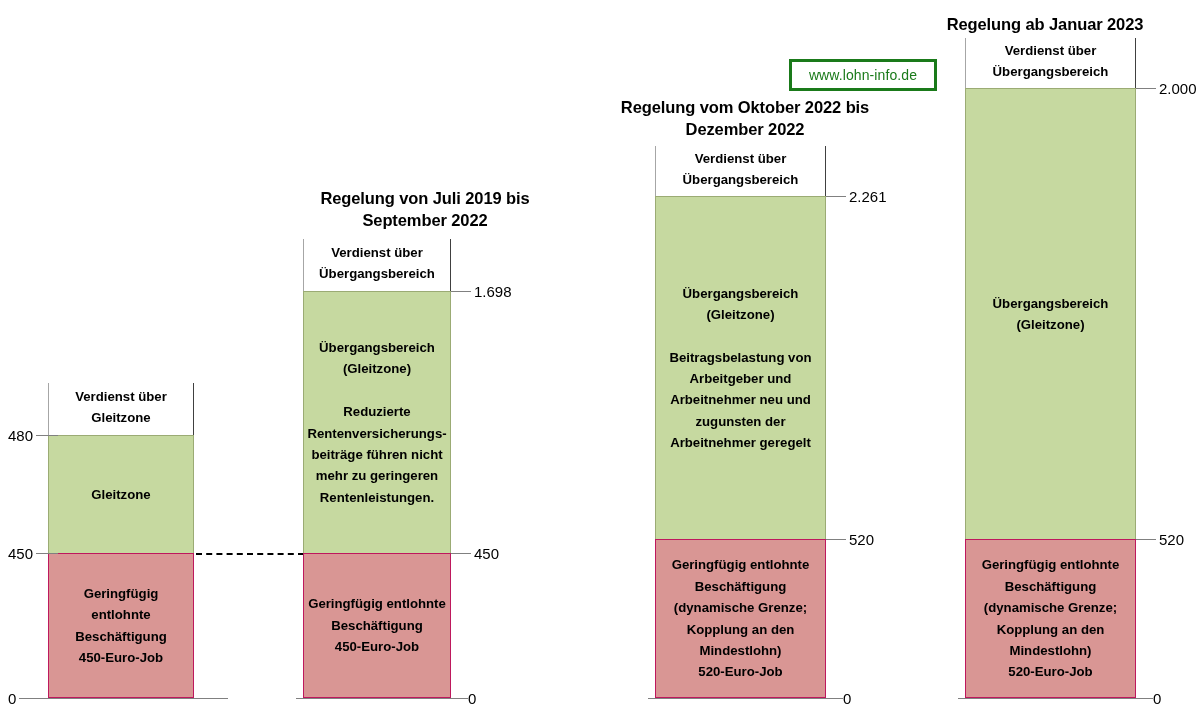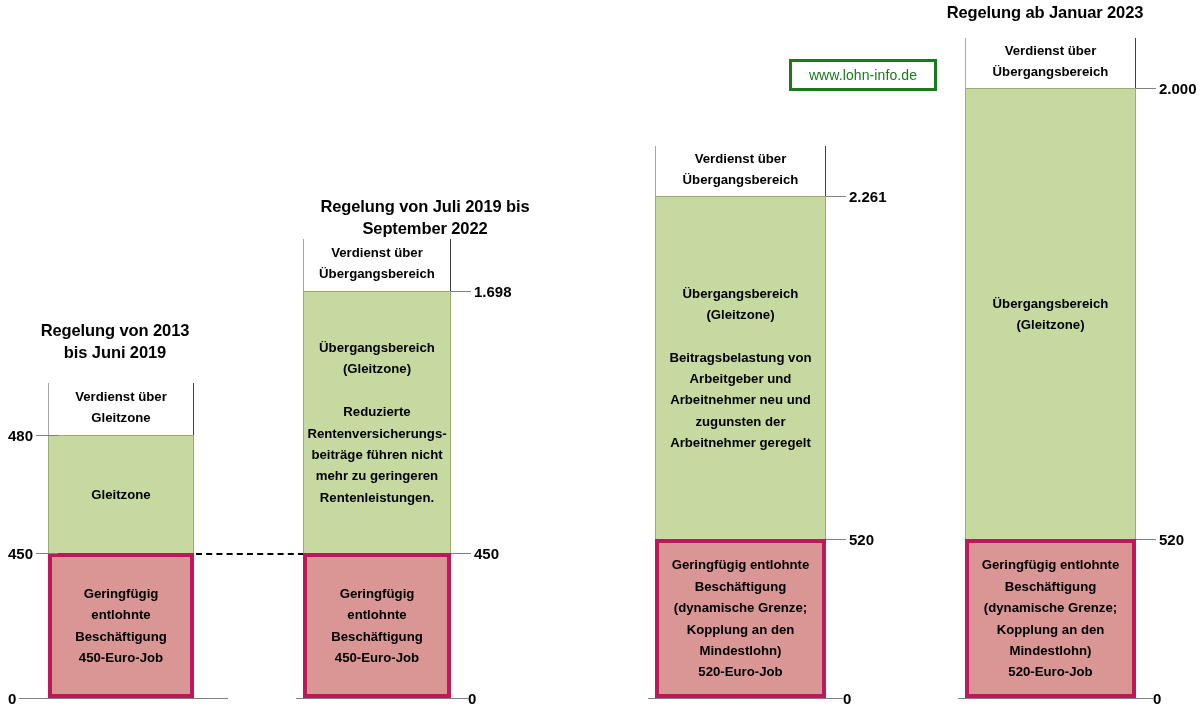--- a/index.html
+++ b/index.html
@@ -67,21 +67,21 @@
     align-items: center;
     justify-content: center;
     text-align: center;
   }
   .seg-green {
     background: #c6d9a0;
     border: 1px solid #9bab74;
   }
   .seg-red {
     background: #d99694;
-    border: 4px solid #be185d;
+    border: 1px solid #be185d;
   }
   .seg-text {
     font-weight: bold;
     font-size: 13.2px;
     line-height: 1.62;
     color: #000000;
     padding: 0 4px;
     white-space: pre-line;
   }
   .seg-text.stacked {
@@ -106,21 +106,21 @@
     display: flex;
     align-items: center;
     height: 0;
   }
   .tick-line {
     height: 1px;
     background: #808080;
     flex: 0 0 auto;
   }
   .tick-label {
-    font-weight: bold;
+    font-weight: normal;
     font-size: 15px;
     color: #000000;
     white-space: nowrap;
   }
   .tick.left .tick-label { margin-right: 3px; }
   .tick.right .tick-label { margin-left: 3px; }
 
   
   .dashed-link {
     position: absolute;
@@ -147,22 +147,20 @@
 <body>
 
 <div id="stage">
 
   <div class="watermark" style="left:789px; top:59px; width:148px; height:32px;">
     <span>www.lohn-info.de</span>
   </div>
 
   <div class="col" style="left:0px; width:230px;">
 
-    <div class="col-title" style="top:320px; white-space:pre-line;">Regelung von 2013
-bis Juni 2019</div>
 
     <div class="rail" style="left:48px;  top:383px; height:52px;"></div>
     <div class="rail" style="left:193px; top:383px; height:52px; background:#404040;"></div>
 
     <div class="above" style="left:48px; top:386px; width:146px;">Verdienst über
 Gleitzone</div>
 
     <div class="bar" style="left:48px; top:435px; width:146px; height:263px;">
 
       <div class="seg seg-green" style="top:0px; height:119px;">
@@ -189,21 +187,21 @@
       <span class="tick-line" style="width:14px;"></span>
     </div>
 
     <div class="baseline" style="left:22px; top:698px; width:206px;"></div>
   </div>
 
   <div class="dashed-link" style="left:196px; top:553px; width:108px;"></div>
 
   <div class="col" style="left:300px; width:280px;">
 
-    <div class="col-title" style="top:196px; left:-20px; width:290px; white-space:pre-line;text-align:center;">Regelung von Juli 2019 bis
+    <div class="col-title" style="top:188px; left:-20px; width:290px; white-space:pre-line;text-align:center;">Regelung von Juli 2019 bis
 September 2022</div>
 
     <div class="rail" style="left:3px;   top:239px; height:52px;"></div>
     <div class="rail" style="left:150px; top:239px; height:52px; background:#404040;"></div>
 
     <div class="above" style="left:3px; top:242px; width:148px;">Verdienst über
 Übergangsbereich</div>
 
     <div class="bar" style="left:3px; top:291px; width:148px; height:407px;">
       <div class="seg seg-green" style="top:0px; height:263px;">
@@ -234,20 +232,22 @@
     <div class="tick right" style="left:151px; top:698px;">
       <span class="tick-line" style="width:14px;"></span>
       <span class="tick-label">0</span>
     </div>
 
     <div class="baseline" style="left:-4px; top:698px; width:172px;"></div>
   </div>
 
   <div class="col" style="left:600px; width:290px;">
 
+    <div class="col-title" style="top:97px; left:0px; width:290px; white-space:pre-line;">Regelung vom Oktober 2022 bis
+Dezember 2022</div>
 
     <div class="rail" style="left:55px;  top:146px; height:50px;"></div>
     <div class="rail" style="left:225px; top:146px; height:50px; background:#404040;"></div>
 
     <div class="above" style="left:55px; top:148px; width:171px;">Verdienst über
 Übergangsbereich</div>
 
     <div class="bar" style="left:55px; top:196px; width:171px; height:502px;">
       <div class="seg seg-green" style="top:0px; height:344px;">
         <span class="seg-text stacked">Übergangsbereich
@@ -280,21 +280,21 @@
     <div class="tick right" style="left:226px; top:698px;">
       <span class="tick-line" style="width:14px;"></span>
       <span class="tick-label">0</span>
     </div>
 
     <div class="baseline" style="left:48px; top:698px; width:195px;"></div>
   </div>
 
   <div class="col" style="left:900px; width:300px;">
 
-    <div class="col-title" style="top:2px; left:0px; width:290px; white-space:pre-line;">Regelung ab Januar 2023</div>
+    <div class="col-title" style="top:14px; left:0px; width:290px; white-space:pre-line;">Regelung ab Januar 2023</div>
 
     <div class="rail" style="left:65px;  top:38px; height:50px;"></div>
     <div class="rail" style="left:235px; top:38px; height:50px; background:#404040;"></div>
 
     <div class="above" style="left:65px; top:40px; width:171px;">Verdienst über
 Übergangsbereich</div>
 
     <div class="bar" style="left:65px; top:88px; width:171px; height:610px;">
       <div class="seg seg-green" style="top:0px; height:452px;">
         <span class="seg-text stacked">Übergangsbereich

